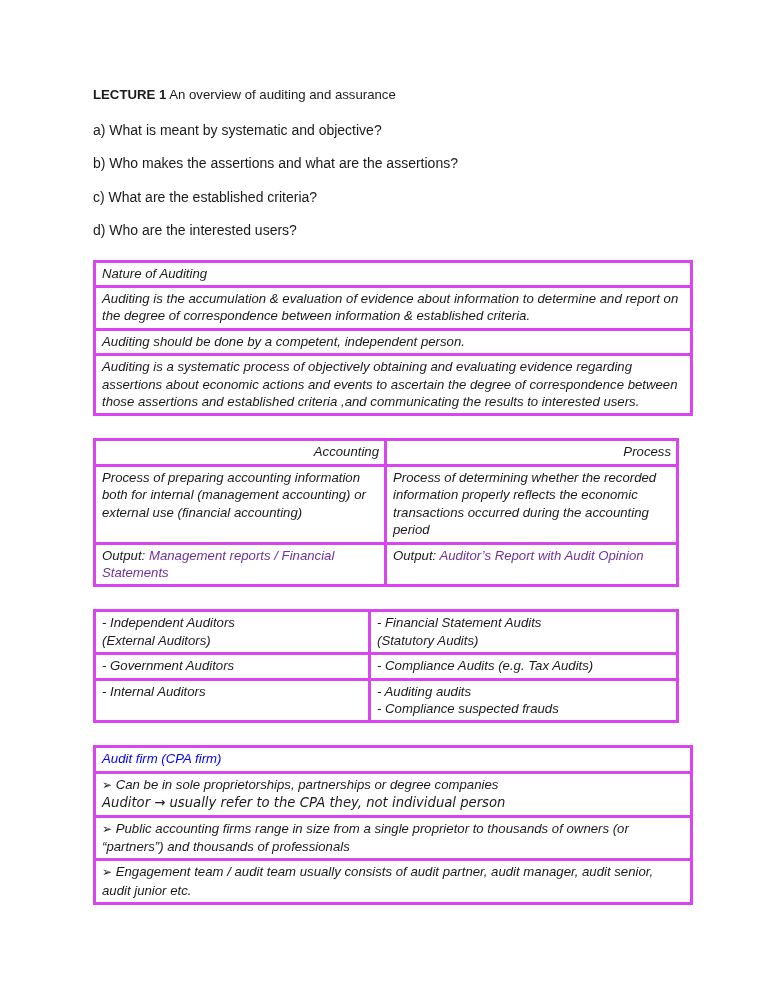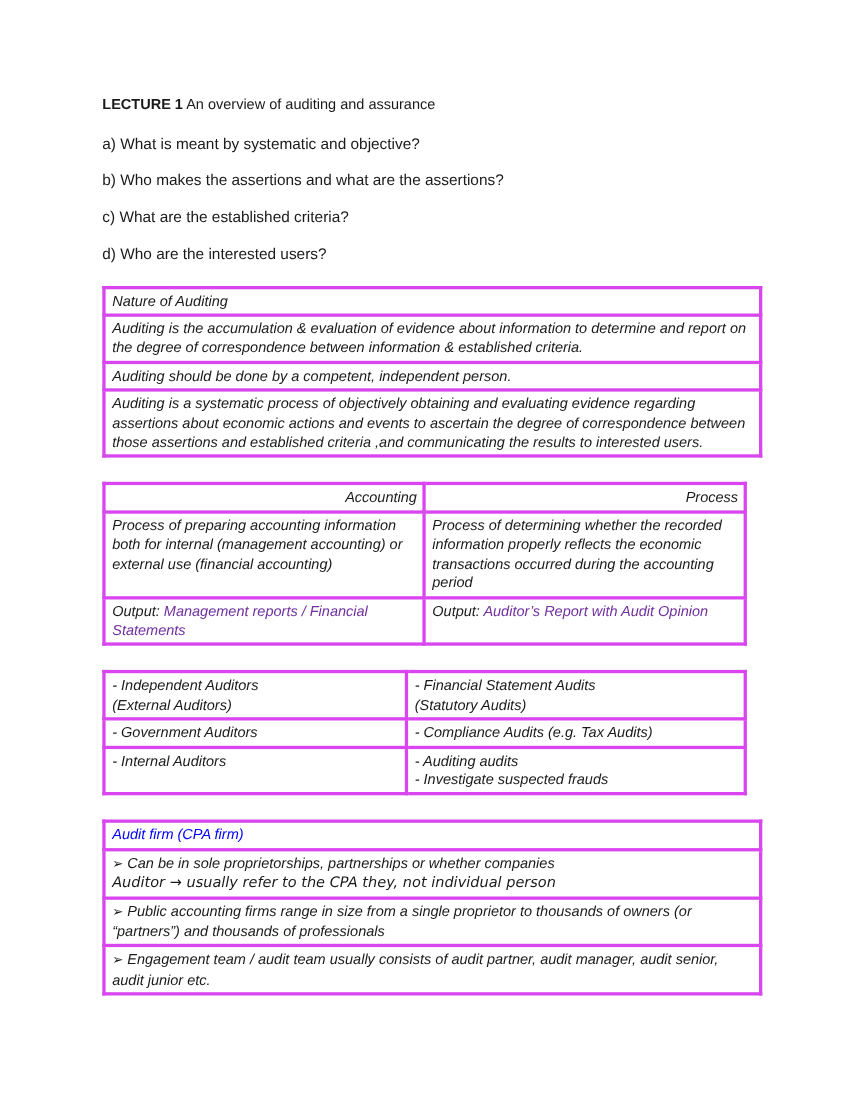--- a/index.html
+++ b/index.html
@@ -171,34 +171,34 @@
           <td class="cell-lines">
             <div>- Compliance Audits (e.g. Tax Audits)</div>
           </td>
         </tr>
         <tr>
           <td class="cell-lines">
             <div>- Internal Auditors</div>
           </td>
           <td class="cell-lines">
             <div>- Auditing audits</div>
-            <div>- Investigate suspected frauds</div>
+            <div>- Compliance suspected frauds</div>
           </td>
         </tr>
       </tbody>
     </table>
 
     <table class="doc-table t-firm">
       <tbody>
         <tr>
           <td class="blue">Audit firm (CPA firm)</td>
         </tr>
         <tr>
           <td class="cell-lines">
-            <div class="bullet-row"><span class="bullet">➢</span> <span>Can be in sole proprietorships, partnerships or whether companies</span></div>
+            <div class="bullet-row"><span class="bullet">➢</span> <span>Can be in sole proprietorships, partnerships or degree companies</span></div>
             <div class="arrow">Auditor → usually refer to the CPA they, not individual person</div>
           </td>
         </tr>
         <tr>
           <td class="cell-lines">
             <div class="bullet-row"><span class="bullet">➢</span> <span>Public accounting firms range in size from a single proprietor to thousands of owners (or “partners”) and thousands of professionals</span></div>
           </td>
         </tr>
         <tr>
           <td class="cell-lines">

